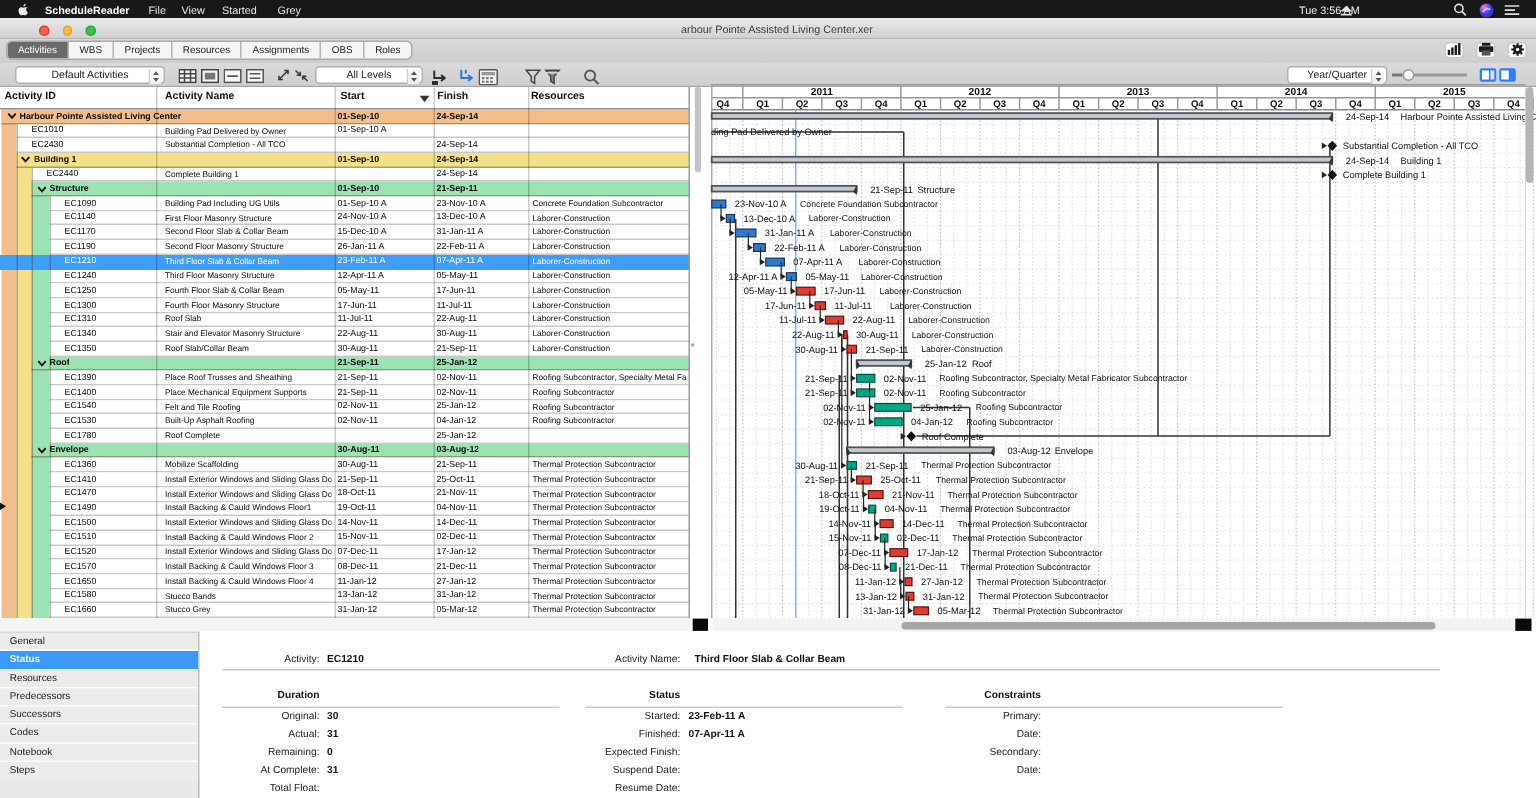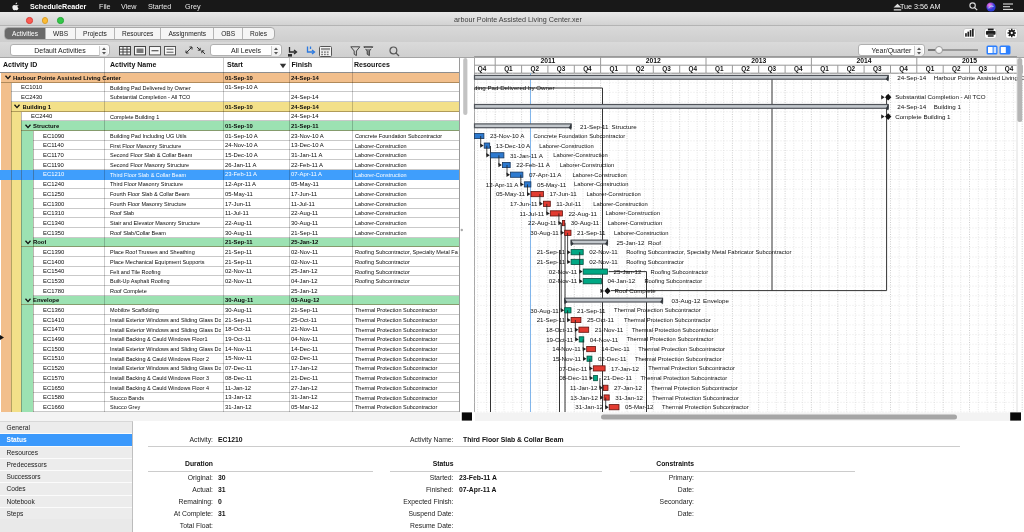--- a/index.html
+++ b/index.html
@@ -60,21 +60,21 @@
         <path d="M10.8 0.6c0.1 1.1-0.3 2.2-1 3-0.7 0.9-1.8 1.5-2.9 1.4-0.1-1.1 0.4-2.2 1-2.9C8.6 1.3 9.8 0.7 10.8 0.6zM13.9 6.1c-1.5 0.9-2.4 2.4-2.4 4.1 0 1.9 1.1 3.5 2.7 4.2-0.3 1-0.8 1.9-1.4 2.7-0.8 1.2-1.7 2.4-3 2.4-1.3 0-1.7-0.8-3.2-0.8-1.5 0-2 0.8-3.2 0.8-1.3 0-2.2-1.3-3-2.5C-0.8 14.7-1.7 11 0 8.5c0.8-1.2 2.2-2 3.7-2 1.4 0 2.3 0.8 3.4 0.8 1.1 0 1.8-0.8 3.4-0.8 1.3 0 2.6 0.6 3.4 1.6z" transform="translate(1.5,0.5) scale(0.82)" fill="#ededed"></path>
       </svg>
   <span style="left:30px;font-weight:bold;color:#fff">ScheduleReader</span>
   <span style="left:99px">File</span>
   <span style="left:121px">View</span>
   <span style="left:148px">Started</span>
   <span style="left:185px">Grey</span>
   <svg style="position:absolute;left:893px;top:2.5px" width="9" height="8" viewBox="0 0 9 8">
         <path d="M0.5 4.6 L4.5 0.8 L8.5 4.6 Z M0.8 6.2 h7.4 v1.2 h-7.4 Z" fill="#ddd"></path>
       </svg>
-  <span style="left:900px;color:#f2f2f2">Tue 3:56 AM</span>
+  <span style="left:866px;color:#f2f2f2">Tue 3:56 AM</span>
   <svg style="position:absolute;left:969px;top:2px" width="9" height="9" viewBox="0 0 9 9">
         <circle cx="3.6" cy="3.6" r="2.7" fill="none" stroke="#ddd" stroke-width="1.1"></circle>
         <line x1="5.6" y1="5.6" x2="8.2" y2="8.2" stroke="#ddd" stroke-width="1.2"></line>
       </svg>
   <svg style="position:absolute;left:986px;top:1.5px" width="10" height="10" viewBox="0 0 10 10">
         <defs>
           <radialGradient id="siri" cx="35%" cy="30%">
             <stop offset="0%" stop-color="#ff7ee3"></stop>
             <stop offset="45%" stop-color="#b05ae0"></stop>
             <stop offset="100%" stop-color="#2e3bd8"></stop>

